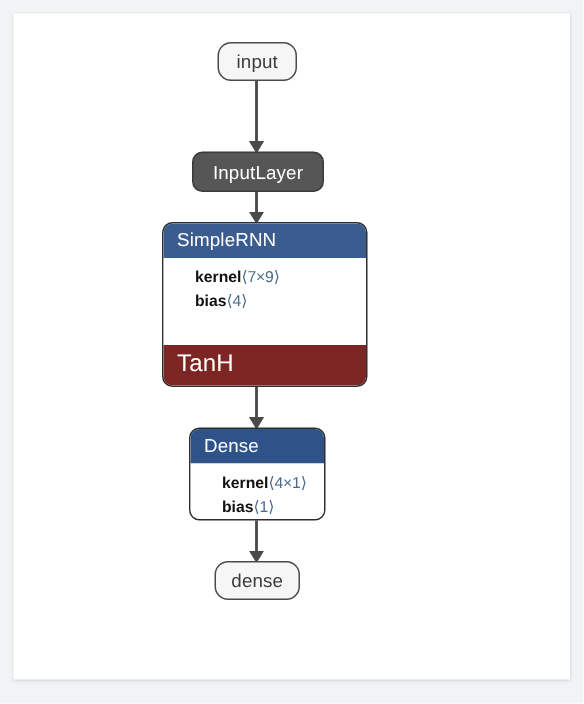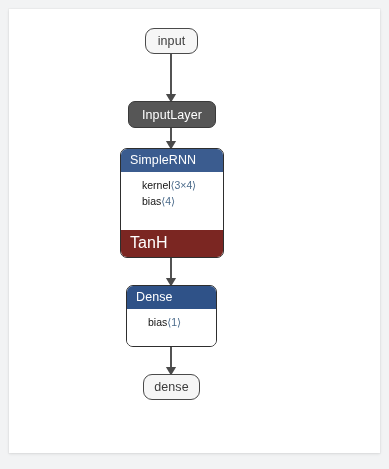--- a/index.html
+++ b/index.html
@@ -86,21 +86,21 @@
     padding: 6px 9px 6px 9px;
     flex: 1 1 auto;
   }
   .param-row {
     font-size: 10.5px;
     line-height: 1.45;
     color: #111111;
     white-space: nowrap;
   }
   .param-name {
-    font-weight: normal;
+    font-weight: bold;
     color: #111111;
     padding-left: 12px;
   }
   .param-shape {
     color: #4a6a8a;
     font-weight: normal;
     letter-spacing: -0.1px;
   }
   .layer-activation {
     color: #ffffff;
@@ -143,36 +143,39 @@
     </svg>
 
     <div class="node gray-node" style="left:119px; top:92px; width:88px; height:27px;">
       <span>InputLayer</span>
     </div>
 
     <div class="node term-node" style="left:136px; top:19px; width:53px; height:26px;">
       <span>input</span>
     </div>
 
-    <div class="node layer-card" style="left:111px; top:139px; width:104px; height:110px;">
+    <div class="node layer-card" style="left:99px; top:139px; width:137px; height:110px;">
       <div class="layer-title" style="background:#3b5c8f;">SimpleRNN</div>
       <div class="layer-params">
         <div class="param-row">
-          <span class="param-name">kernel</span><span class="param-shape">⟨3×4⟩</span>
+          <span class="param-name">kernel</span><span class="param-shape">⟨7×9⟩</span>
         </div>
         <div class="param-row">
           <span class="param-name">bias</span><span class="param-shape">⟨4⟩</span>
         </div>
       </div>
       <div class="layer-activation" style="background:#7b2622;">TanH</div>
     </div>
 
     <div class="node layer-card" style="left:117px; top:276px; width:91px; height:62px;">
       <div class="layer-title" style="background:#2f5288;">Dense</div>
       <div class="layer-params">
+        <div class="param-row">
+          <span class="param-name">kernel</span><span class="param-shape">⟨4×1⟩</span>
+        </div>
         <div class="param-row">
           <span class="param-name">bias</span><span class="param-shape">⟨1⟩</span>
         </div>
       </div>
     </div>
 
     <div class="node term-node" style="left:134px; top:365px; width:57px; height:26px;">
       <span>dense</span>
     </div>
 

